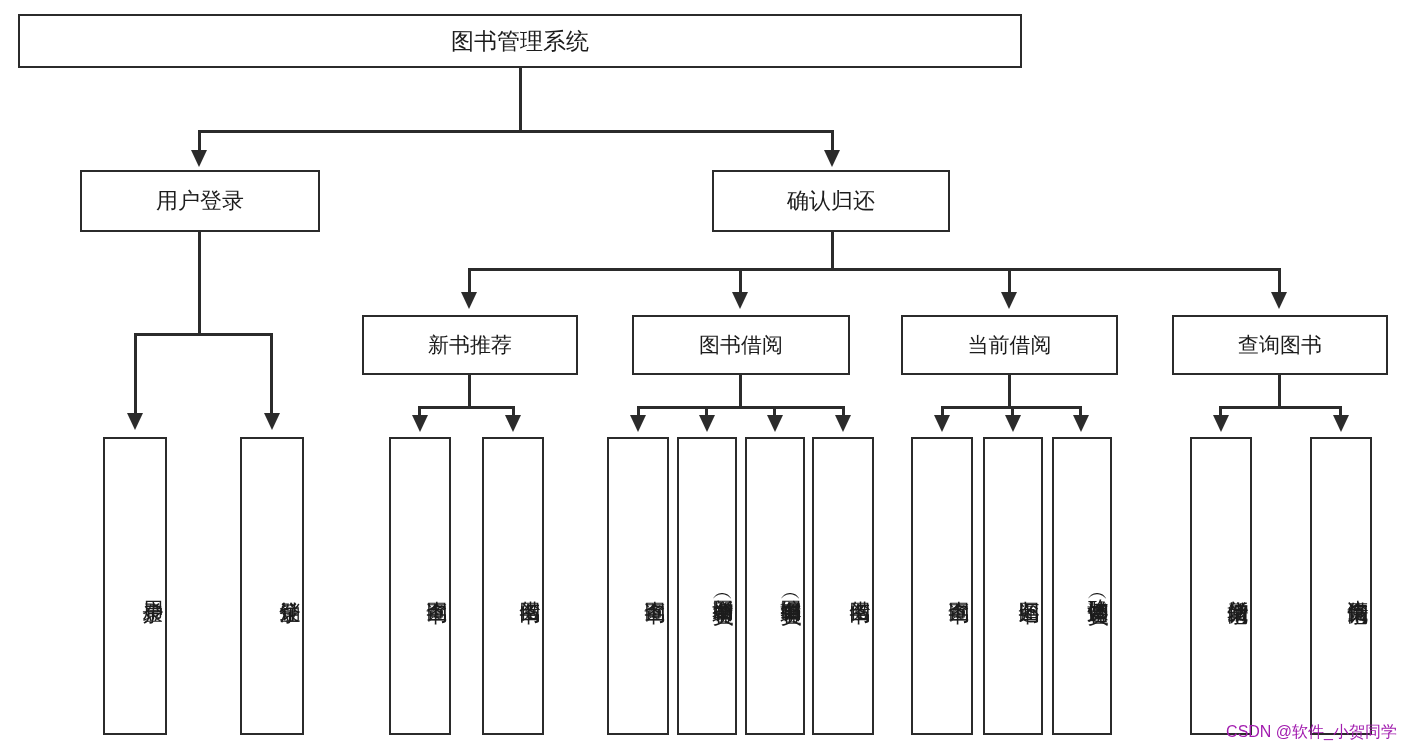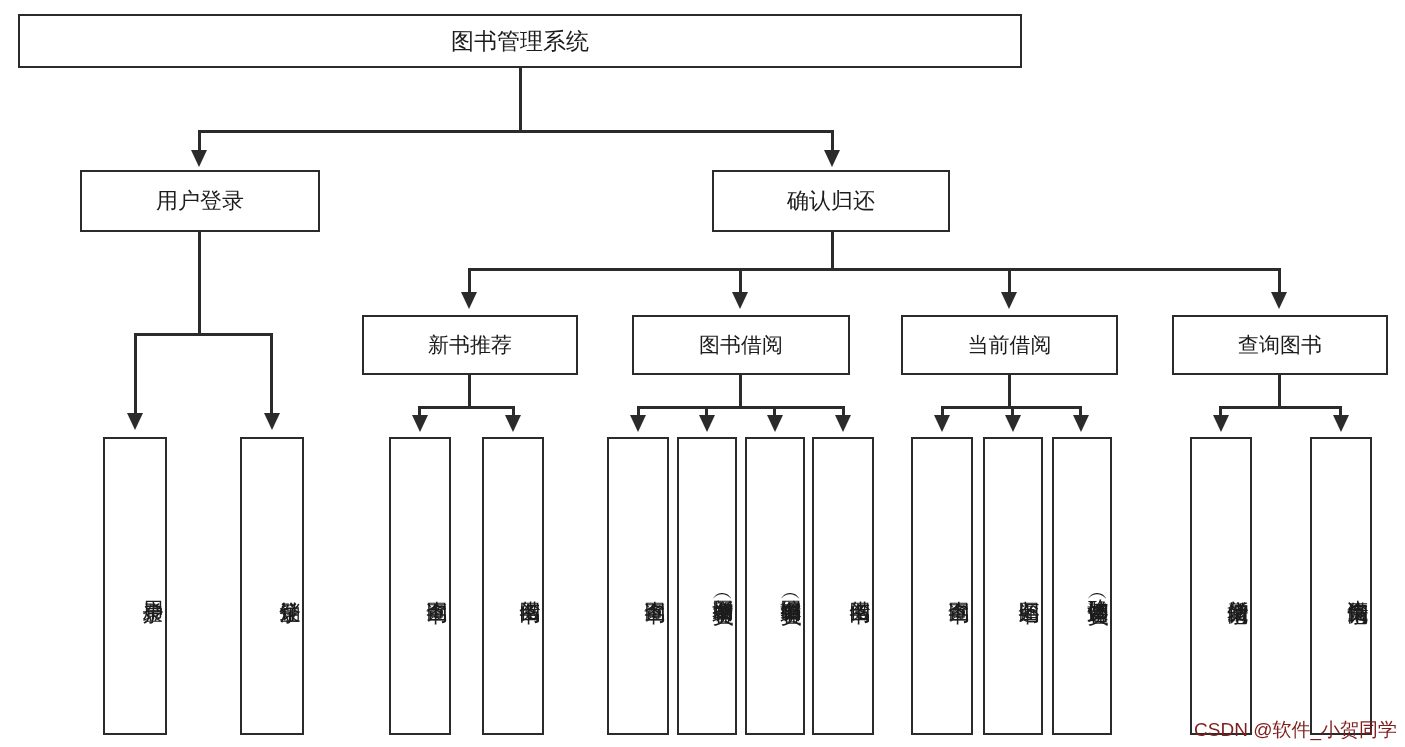--- a/index.html
+++ b/index.html
@@ -61,22 +61,22 @@
     border-left:8px solid transparent;
     border-right:8px solid transparent;
     border-top:17px solid #2b2b2b;
     z-index:2;
   }
   
   #watermark{
     position:absolute;
     right:8px;
     bottom:4px;
-    font-size:19px;
-    color:#7f1d1d;
+    font-size:16px;
+    color:#a21caf;
     z-index:9;
     white-space:nowrap;
     font-family:"Liberation Sans","DejaVu Sans",sans-serif;
   }
 </style>
 </head>
 <body>
 
 <div id="canvas">
 

